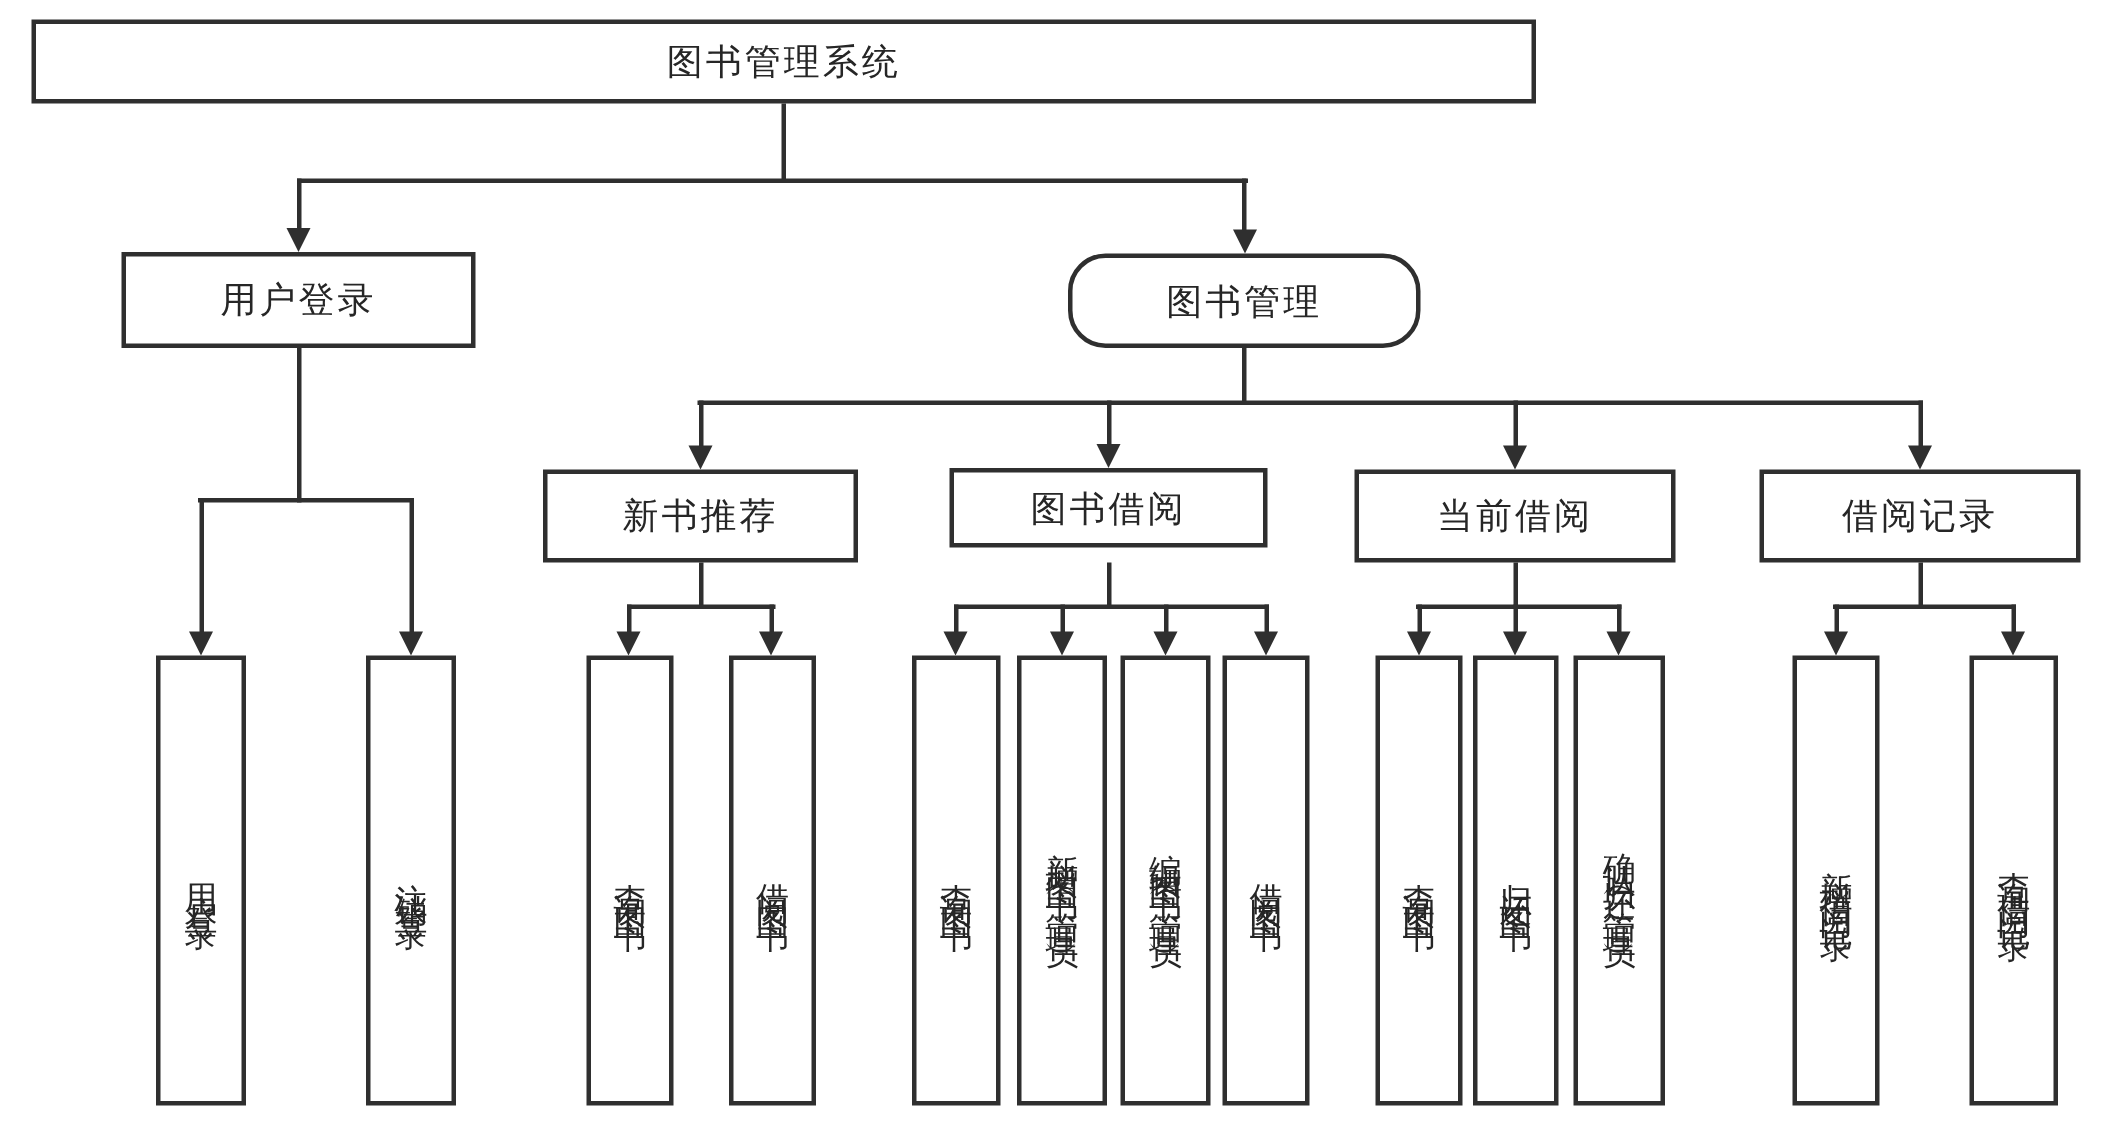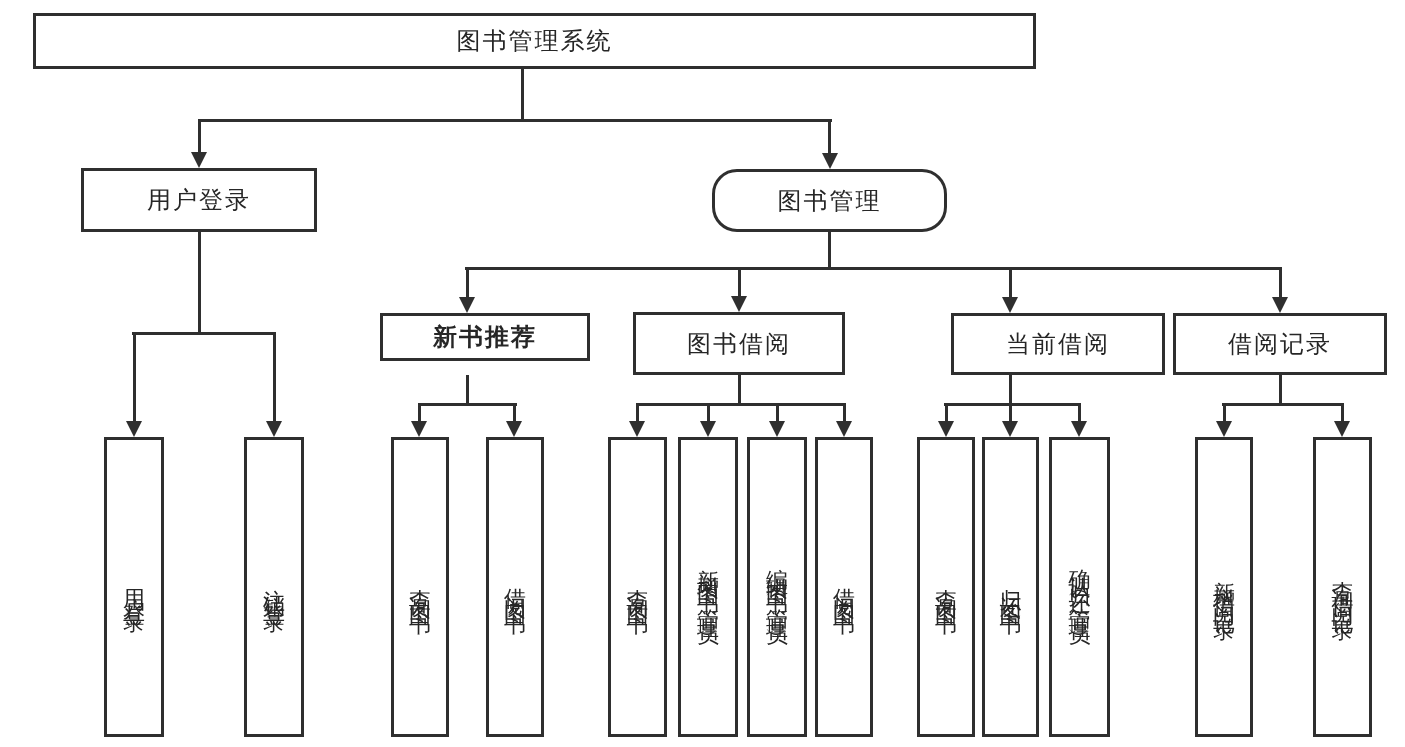--- a/index.html
+++ b/index.html
@@ -59,31 +59,31 @@
     letter-spacing: 0.5px;
     white-space: nowrap;
     z-index: 5;
   }
 </style>
 </head>
 <body>
 
 <div id="stage">
 
-  <div class="box hbox" style="left:21px; top:13px; width:1003px; height:56px;margin-left:12px;">图书管理系统</div>
+  <div class="box hbox" style="left:21px; top:13px; width:1003px; height:56px;">图书管理系统</div>
 
   <div class="box hbox" style="left:81px; top:168px; width:236px; height:64px;">用户登录</div>
 
   <div class="box hbox" style="left:712px; top:169px; width:235px; height:63px;border-radius:25px;">图书管理</div>
 
-  <div class="box hbox" style="left:380px; top:313px; width:210px; height:48px;font-weight:bold;">新书推荐</div>
+  <div class="box hbox" style="left:362px; top:313px; width:210px; height:62px;">新书推荐</div>
 
-  <div class="box hbox" style="left:633px; top:312px; width:212px; height:63px;">图书借阅</div>
+  <div class="box hbox" style="left:633px; top:312px; width:212px; height:53px;">图书借阅</div>
 
-  <div class="box hbox" style="left:903px; top:313px; width:214px; height:62px;margin-left:48px;">当前借阅</div>
+  <div class="box hbox" style="left:903px; top:313px; width:214px; height:62px;">当前借阅</div>
 
   <div class="box hbox" style="left:1173px; top:313px; width:214px; height:62px;">借阅记录</div>
 
   <div class="box vbox" style="left:104px; top:437px; width:60px; height:300px;">用户登录</div>
 
   <div class="box vbox" style="left:244px; top:437px; width:60px; height:300px;">注销登录</div>
 
   <div class="box vbox" style="left:391px; top:437px; width:58px; height:300px;">查询图书</div>
 
   <div class="box vbox" style="left:486px; top:437px; width:58px; height:300px;">借阅图书</div>

